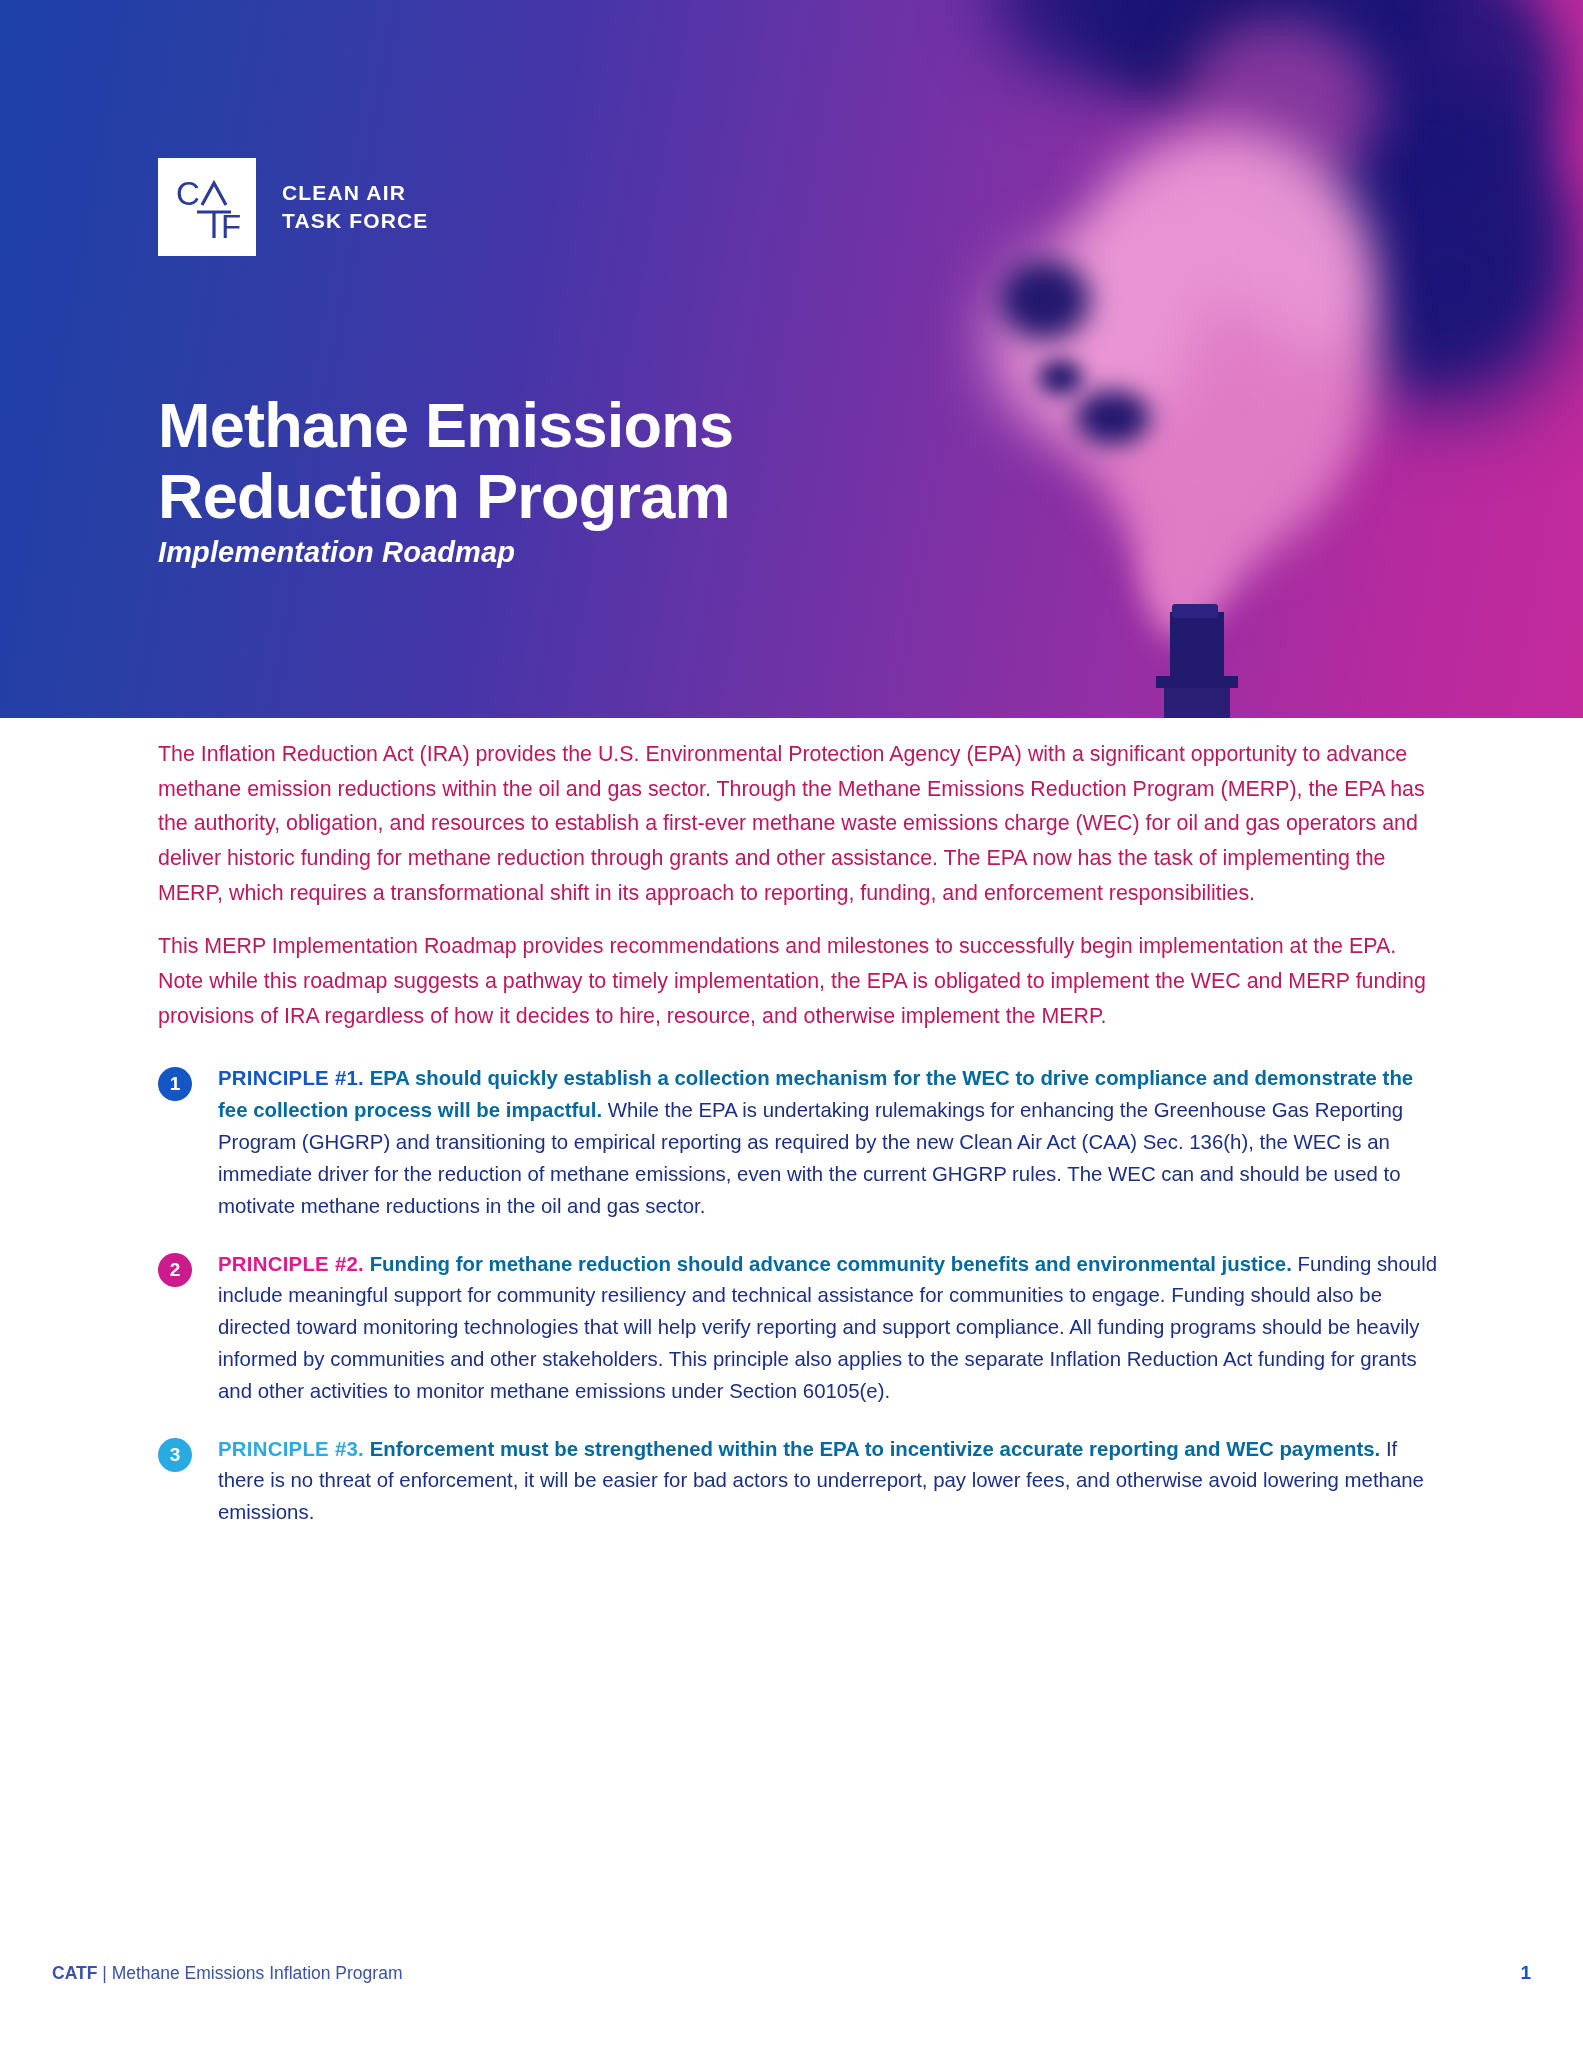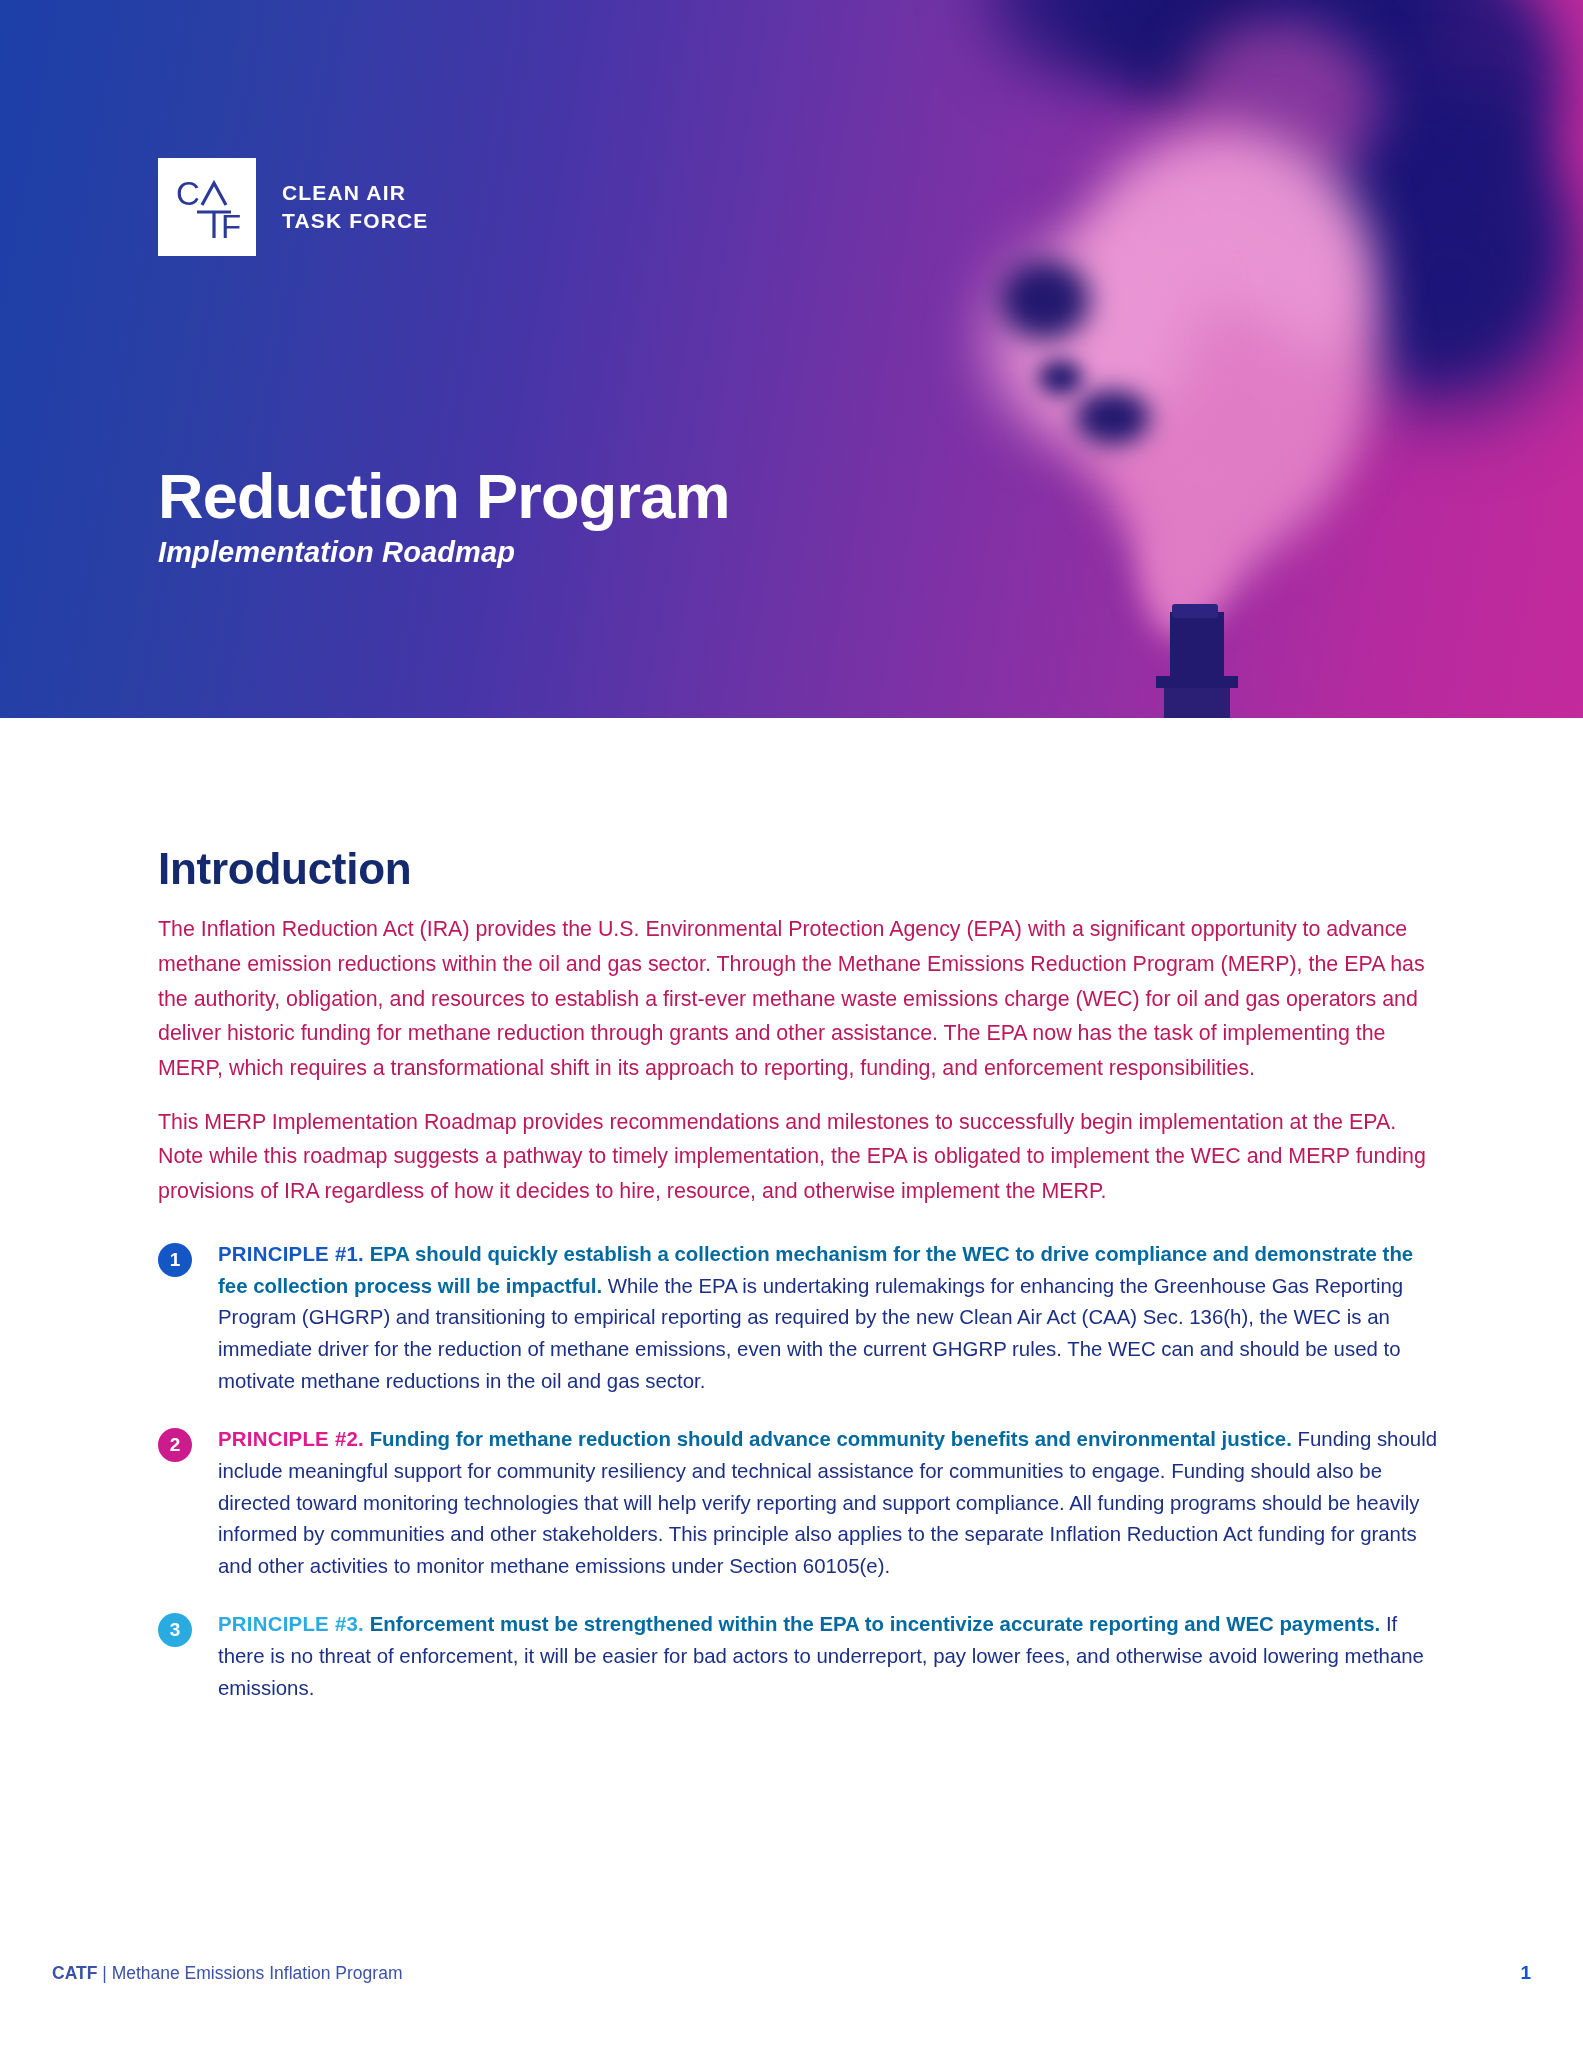--- a/index.html
+++ b/index.html
@@ -119,31 +119,30 @@
           <text x="63" y="80" font-family="Liberation Sans, sans-serif" font-size="33" fill="#2b3a99">F</text>
         </svg>
       </div>
       <div class="logo-words">
         <div>CLEAN AIR</div>
         <div>TASK FORCE</div>
       </div>
     </div>
 
     <h1 class="hero-title">
-      <br>
+      <span>Methane Emissions</span><br>
       <span>Reduction Program</span>
     </h1>
 
     <div class="hero-sub">Implementation Roadmap</div>
   </div>
 
   <div class="content">
     <div class="inner">
 
-      <h2 class="section">Introduction</h2>
 
       <p class="body">The Inflation Reduction Act (IRA) provides the U.S. Environmental Protection Agency (EPA) with a significant opportunity to advance methane emission reductions within the oil and gas sector. Through the Methane Emissions Reduction Program (MERP), the EPA has the authority, obligation, and resources to establish a first-ever methane waste emissions charge (WEC) for oil and gas operators and deliver historic funding for methane reduction through grants and other assistance. The EPA now has the task of implementing the MERP, which requires a transformational shift in its approach to reporting, funding, and enforcement responsibilities.</p>
       <p class="body">This MERP Implementation Roadmap provides recommendations and milestones to successfully begin implementation at the EPA. Note while this roadmap suggests a pathway to timely implementation, the EPA is obligated to implement the WEC and MERP funding provisions of IRA regardless of how it decides to hire, resource, and otherwise implement the MERP.</p>
 
 
       <div class="principles">
 
         <div class="principle">
           <div class="badge" style="background: rgb(20, 87, 196);">1</div>
           <div class="principle-body"><span class="ptag" style="color: rgb(20, 87, 196);">PRINCIPLE #1.</span> <span class="pbold">EPA should quickly establish a collection mechanism for the WEC to drive compliance and demonstrate the fee collection process will be impactful.</span> <span>While the EPA is undertaking rulemakings for enhancing the Greenhouse Gas Reporting Program (GHGRP) and transitioning to empirical reporting as required by the new Clean Air Act (CAA) Sec. 136(h), the WEC is an immediate driver for the reduction of methane emissions, even with the current GHGRP rules. The WEC can and should be used to motivate methane reductions in the oil and gas sector.</span></div>

